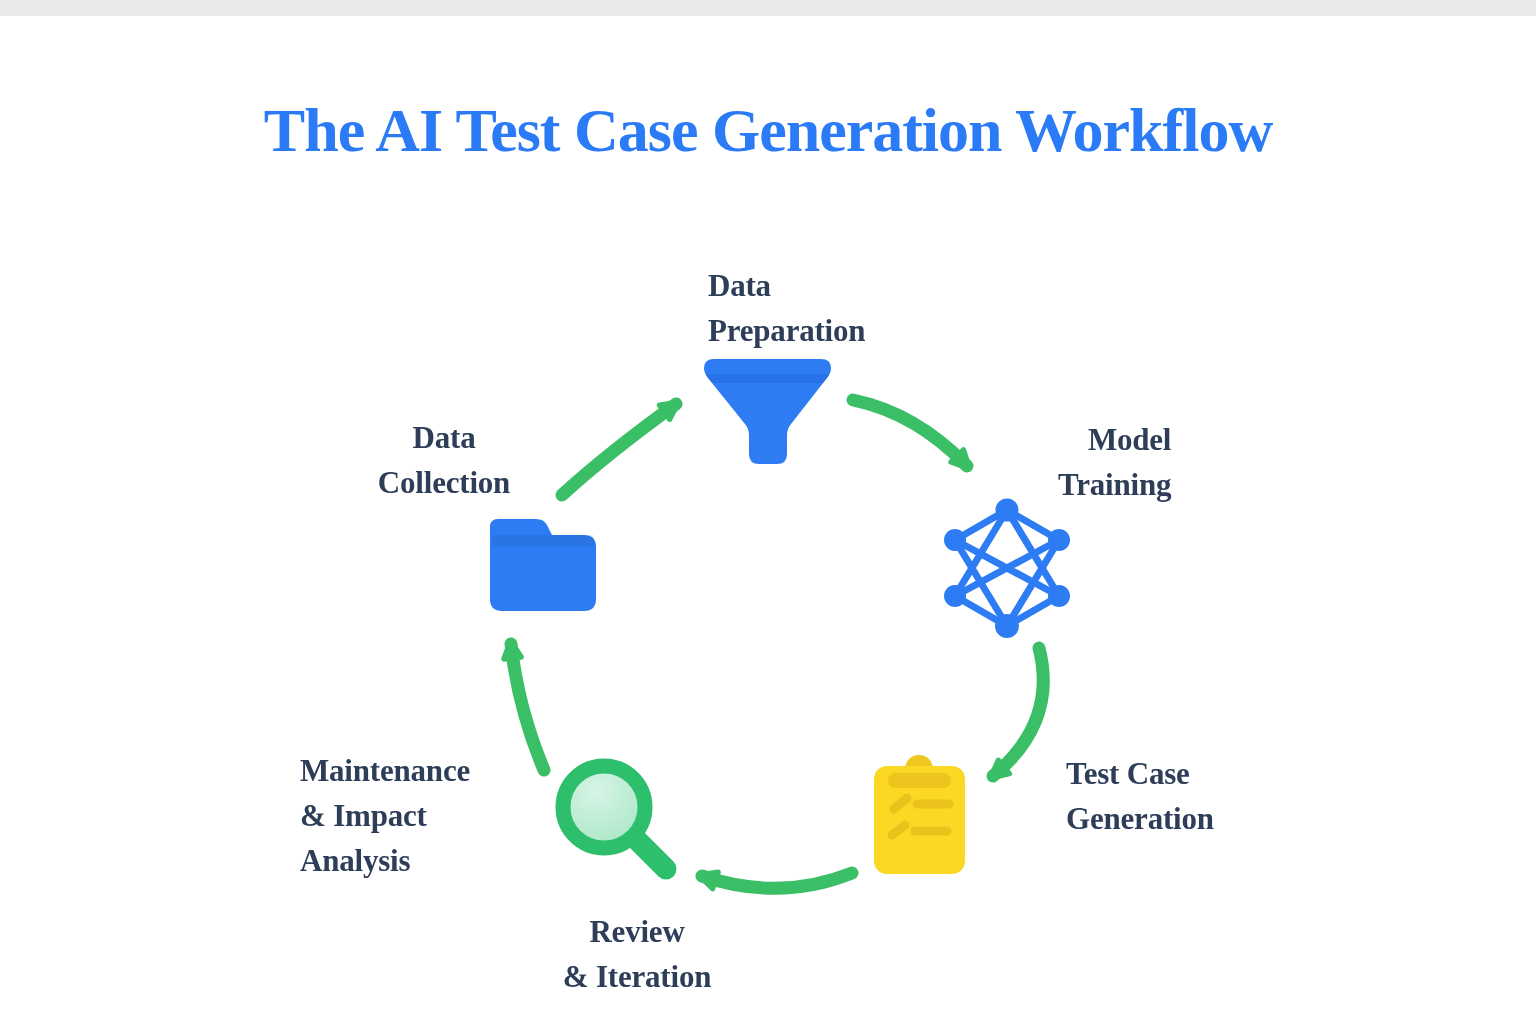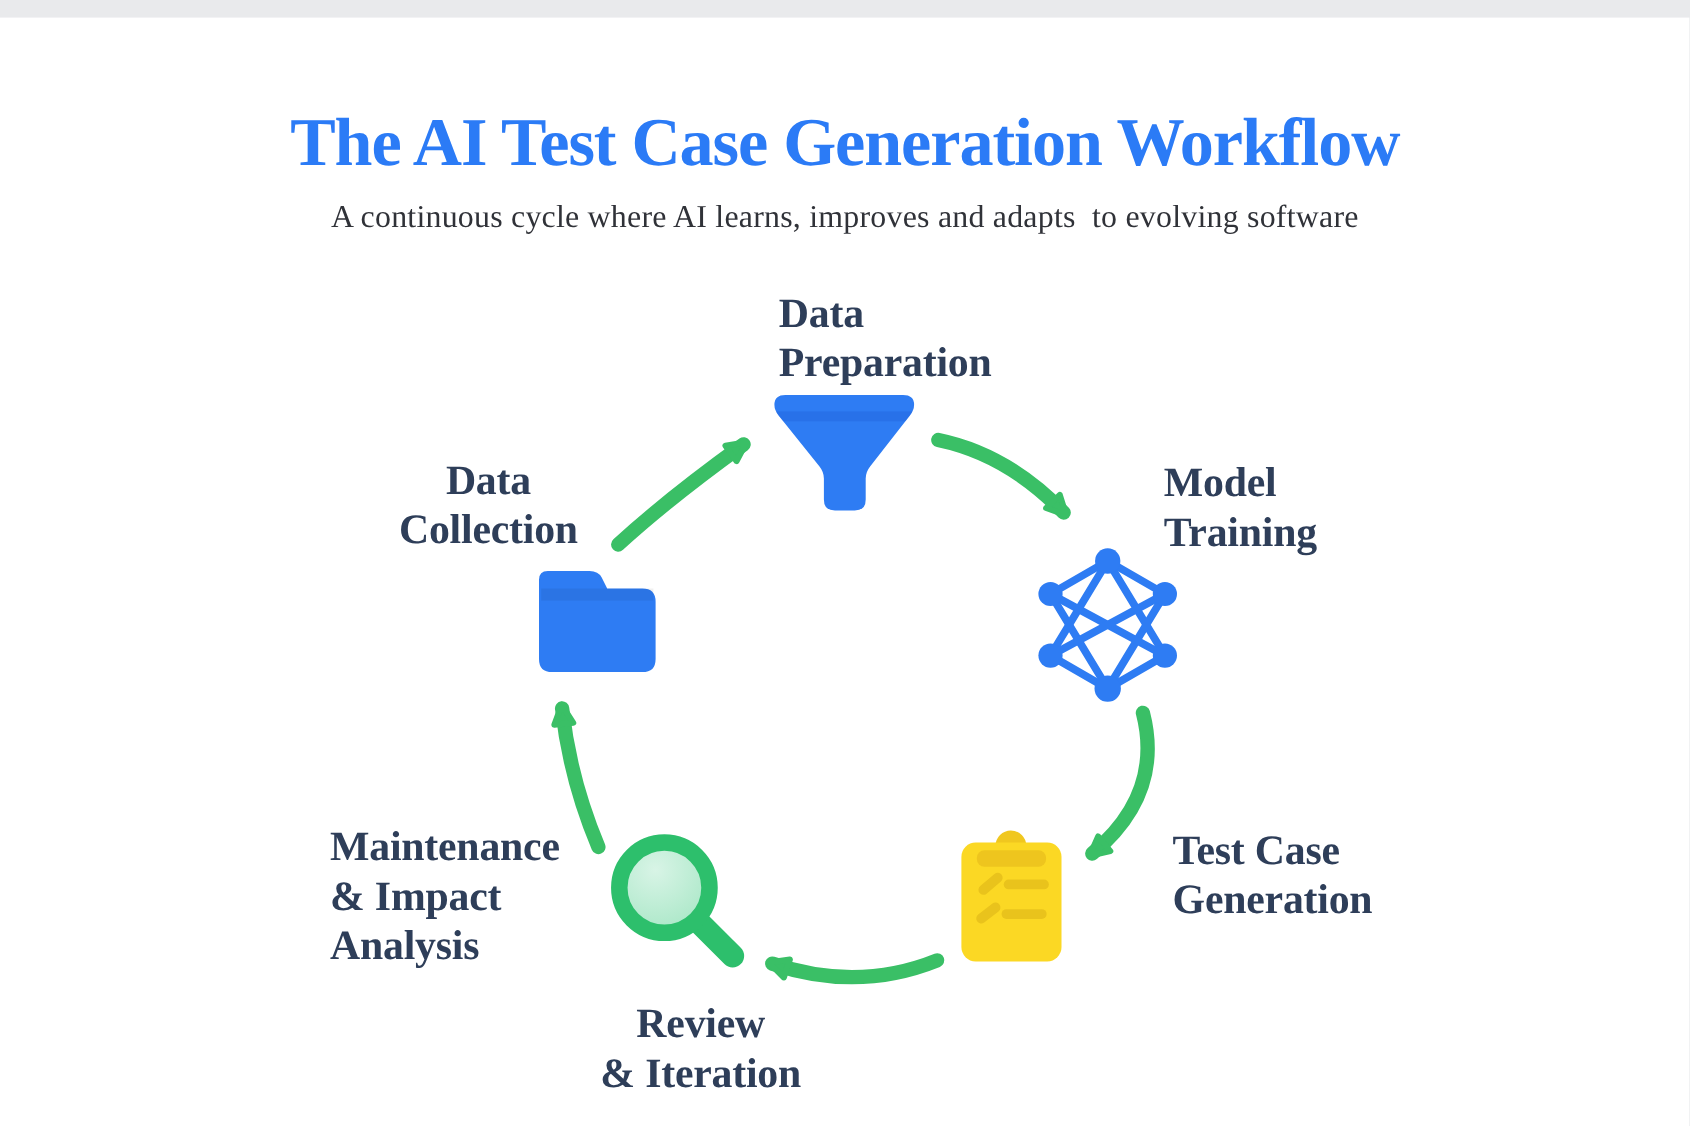--- a/index.html
+++ b/index.html
@@ -11,41 +11,40 @@
   .hdr{position:absolute;left:0;width:100%;text-align:center;}
   #title{
     top:80px;font-size:62px;line-height:68px;font-weight:700;letter-spacing:-1px;
     color:#2b7bf6;
   }
   #subtitle{
     top:164px;font-size:29px;line-height:34px;font-weight:400;letter-spacing:.2px;
     color:#303238;white-space:pre-wrap;
   }
   .step-label{
-    position:absolute;font-size:38px;line-height:45px;font-weight:700;
+    position:absolute;font-size:31px;line-height:45px;font-weight:700;
     color:#2e3e59;white-space:pre-line;letter-spacing:-.2px;
   }
   #lbl-data-preparation{left:708px;top:247px;}
-  #lbl-model-training{left:1058px;top:401px;}
+  #lbl-model-training{left:1058px;top:401px;text-align:right;}
   #lbl-test-case-generation{left:1066px;top:735px;}
   #lbl-review-iteration{left:637px;top:893px;text-align:center;transform:translateX(-50%);}
   #lbl-maintenance{left:300px;top:732px;}
   #lbl-data-collection{left:444px;top:399px;text-align:center;transform:translateX(-50%);}
   #diagram{position:absolute;left:0;top:0;}
   .arrow{fill:none;stroke:#3abf66;stroke-width:13;stroke-linecap:round;}
   .blue-fill{fill:#2e7cf3;}
   .blue-stroke{stroke:#2e7cf3;stroke-width:7;stroke-linecap:round;}
 </style>
 </head>
 <body>
 
 <div id="stage">
 
   <div id="title" class="hdr">The AI Test Case Generation Workflow</div>
-  <div id="subtitle" class="hdr">A continuous cycle where AI learns, improves and adapts  to evolving software</div>
 
   <svg id="diagram" width="1536" height="1024" viewBox="0 0 1536 1024">
     <defs>
       <marker id="ah" viewBox="0 0 12 12" refX="8.5" refY="6" markerWidth="26" markerHeight="26" markerUnits="userSpaceOnUse" orient="auto">
         <path d="M 2 2 L 10 6 L 2 10 Z" fill="#3abf66" stroke="#3abf66" stroke-width="2.5" stroke-linejoin="round"></path>
       </marker>
       <radialGradient id="lensGrad" cx="40%" cy="30%" r="80%">
         <stop offset="0%" stop-color="#d8f4e6"></stop>
         <stop offset="100%" stop-color="#a5e6c4"></stop>
       </radialGradient>

